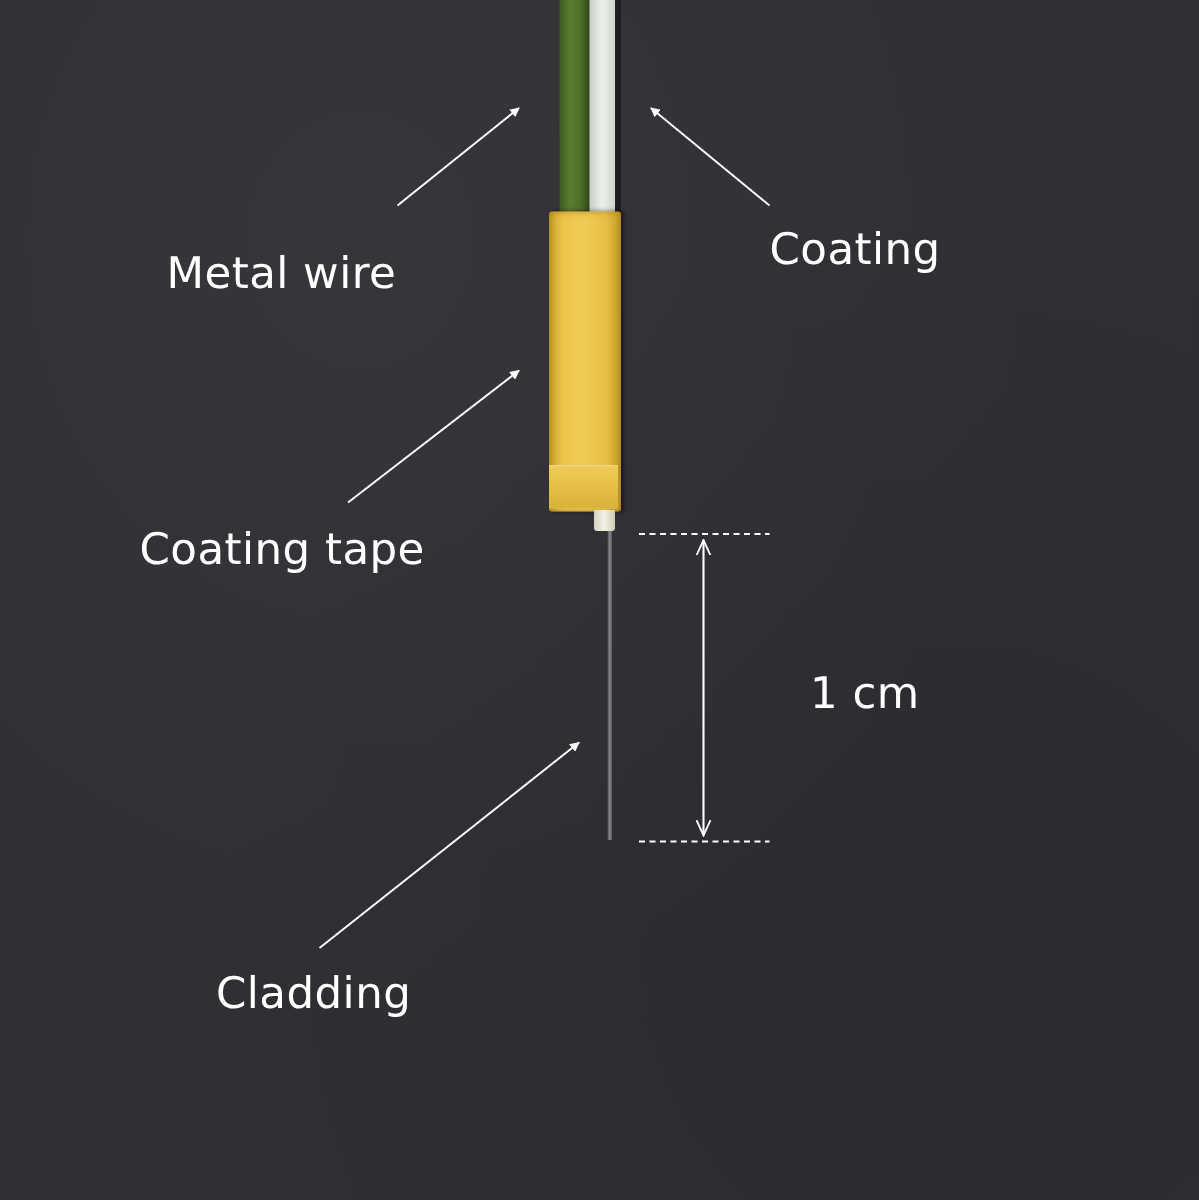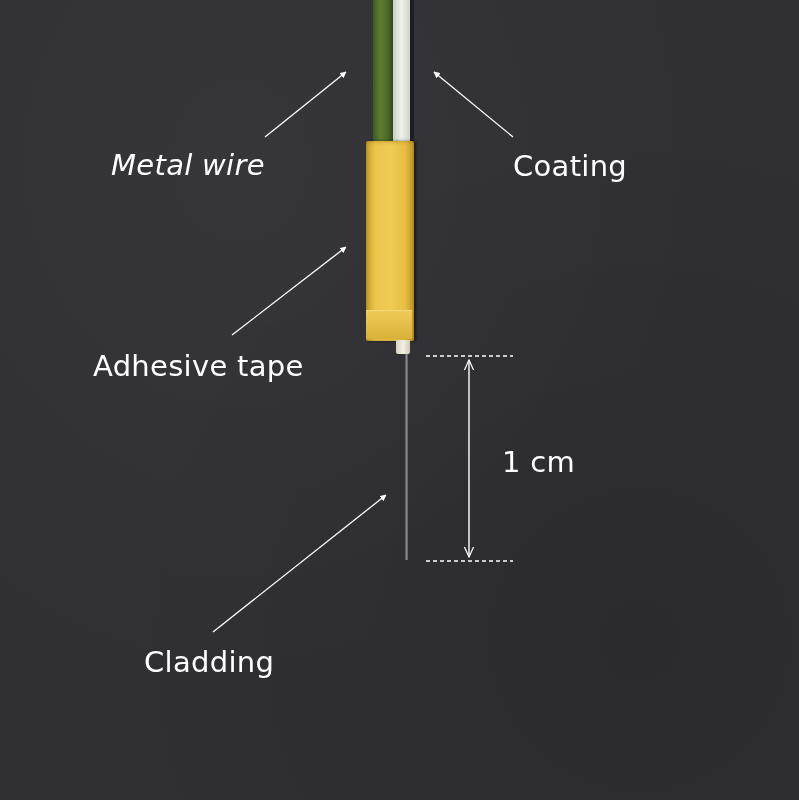--- a/index.html
+++ b/index.html
@@ -73,18 +73,18 @@
     </defs>
     <line x1="265" y1="137" x2="346" y2="72" stroke="#ffffff" stroke-width="1.3" marker-end="url(#ah)"></line>
     <line x1="513" y1="137" x2="434" y2="72" stroke="#ffffff" stroke-width="1.3" marker-end="url(#ah)"></line>
     <line x1="232" y1="335" x2="346" y2="247" stroke="#ffffff" stroke-width="1.3" marker-end="url(#ah)"></line>
     <line x1="213" y1="632" x2="386" y2="495" stroke="#ffffff" stroke-width="1.3" marker-end="url(#ah)"></line>
     <line x1="426" y1="356" x2="513" y2="356" stroke="#ffffff" stroke-width="1.3" stroke-dasharray="4,3"></line>
     <line x1="426" y1="561" x2="513" y2="561" stroke="#ffffff" stroke-width="1.3" stroke-dasharray="4,3"></line>
     <line x1="469" y1="360" x2="469" y2="557" stroke="#ffffff" stroke-width="1.4" marker-start="url(#oh)" marker-end="url(#oh)"></line>
   </svg>
 
-  <div class="label" style="left:111px; top:151px;font-style:italic;">Metal wire</div>
+  <div class="label" style="left:111px; top:168px;">Metal wire</div>
   <div class="label" style="left:513px; top:152px;">Coating</div>
-  <div class="label" style="left:93px; top:352px;">Adhesive tape</div>
+  <div class="label" style="left:93px; top:352px;">Coating tape</div>
   <div class="label" style="left:144px; top:648px;text-align:center;">Cladding</div>
-  <div class="label" style="left:502px; top:448px;">1 cm</div>
+  <div class="label" style="left:540px; top:448px;">1 cm</div>
 </div>
 
 </body></html>

